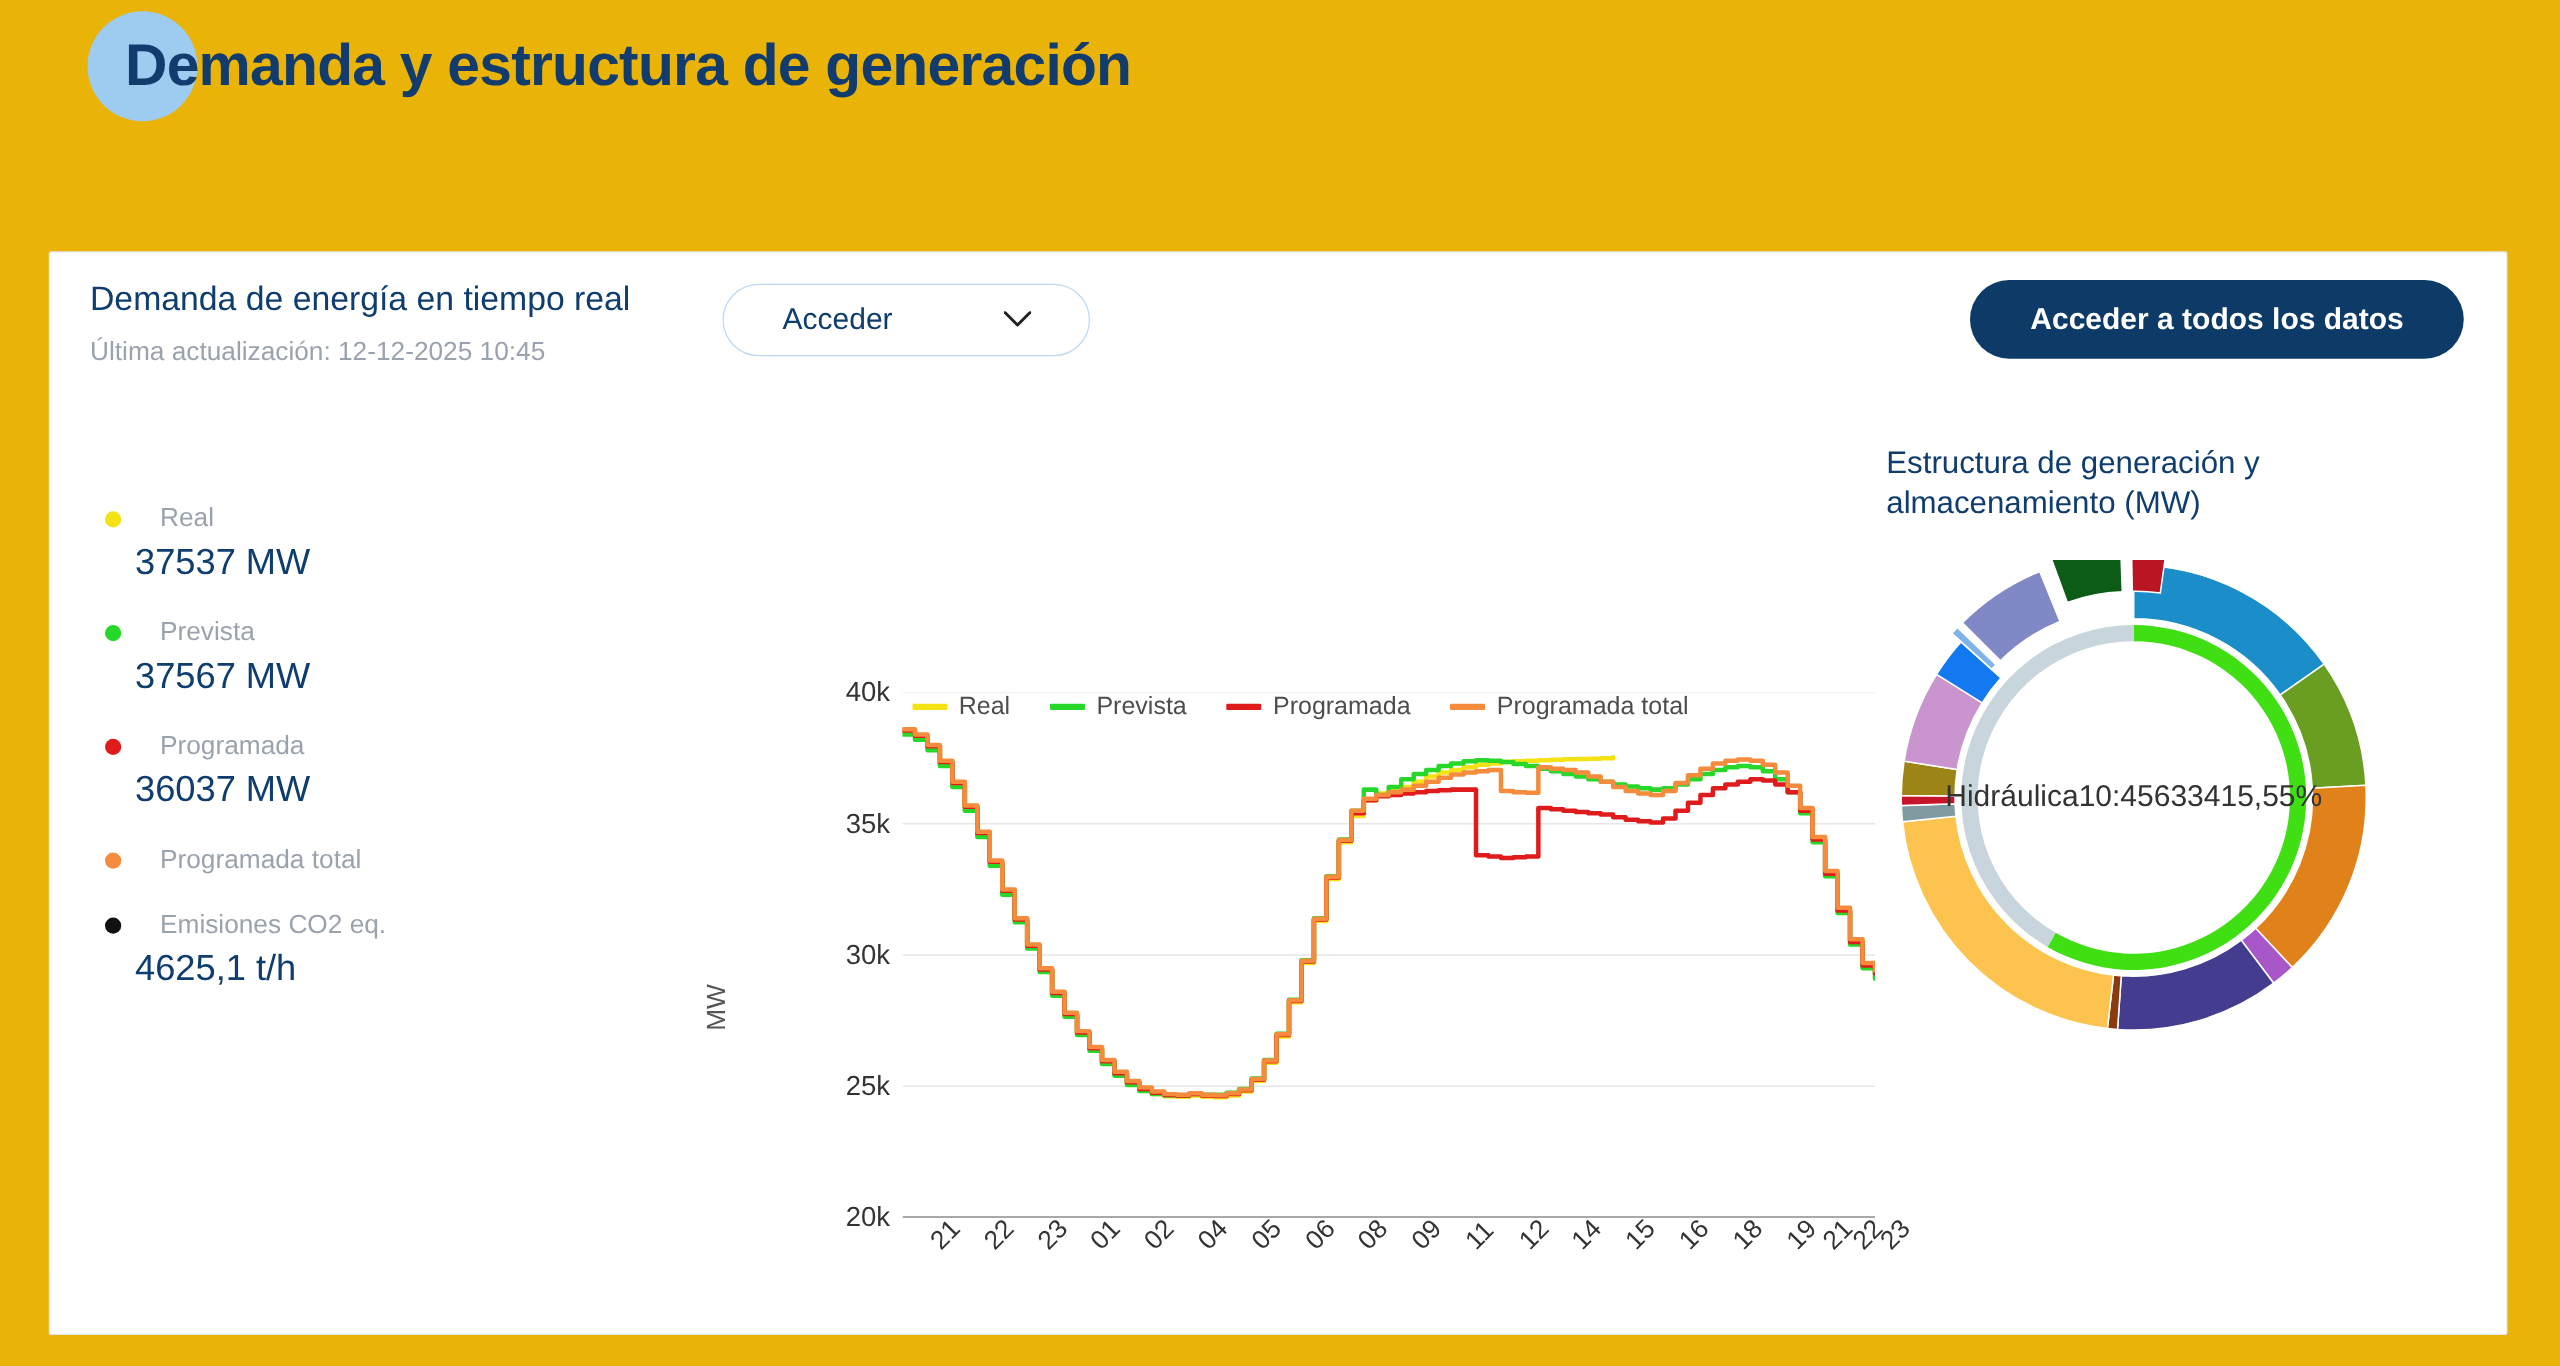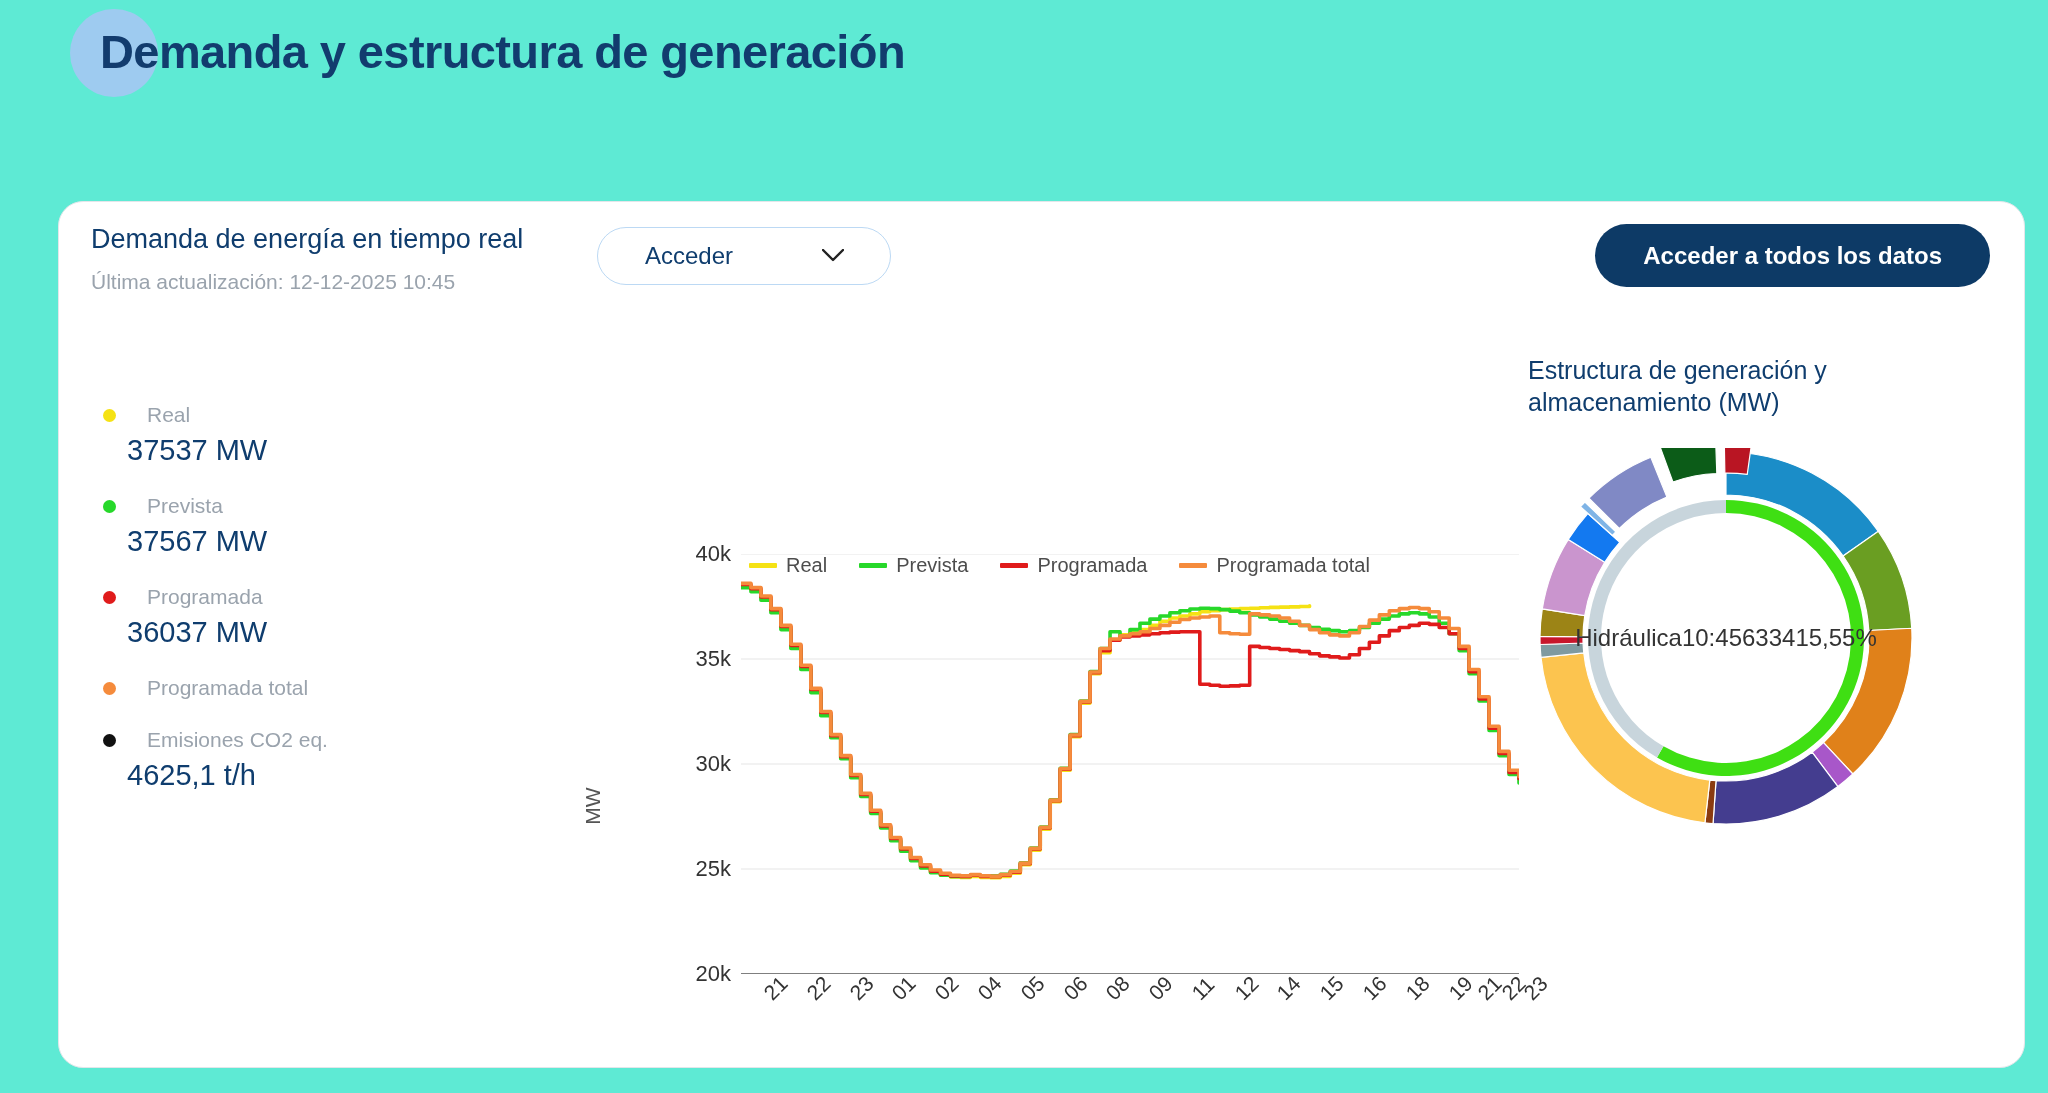--- a/index.html
+++ b/index.html
@@ -4,21 +4,21 @@
 <title>Demanda y estructura de generación</title>
 <style>
   * { box-sizing: border-box; }
   html, body {
     margin: 0; padding: 0;
     width: 2048px; height: 1093px;
     background: #ffffff;
     font-family: "Liberation Sans", sans-serif;
     overflow: hidden;
   }
-  .page { position: relative; width: 2048px; height: 1093px; background:#5eead4; }
+  .page { position: relative; width: 2048px; height: 1093px; background:#eab308; }
 
   
   .page-header {
     position: absolute;
     left: 70px; top: 6px;
     height: 90px;
     display: flex; align-items: center;
   }
   .title-blob {
     position: absolute;
@@ -35,25 +35,25 @@
     font-size: 47px;
     font-weight: bold;
     color: #123c6e;
     letter-spacing: -0.6px;
     white-space: nowrap;
   }
 
   
   .card {
     position: absolute;
-    left: 58px; top: 201px;
+    left: 39px; top: 201px;
     width: 1967px; height: 867px;
     background: #ffffff;
     border: 1px solid #e3e6ea;
-    border-radius: 25px;
+    border-radius: 2px;
   }
 
   .card-head-title {
     position: absolute;
     left: 32px; top: 22px;
     font-size: 27px;
     color: #0f3d6e;
     white-space: nowrap;
   }
   .card-head-sub {

